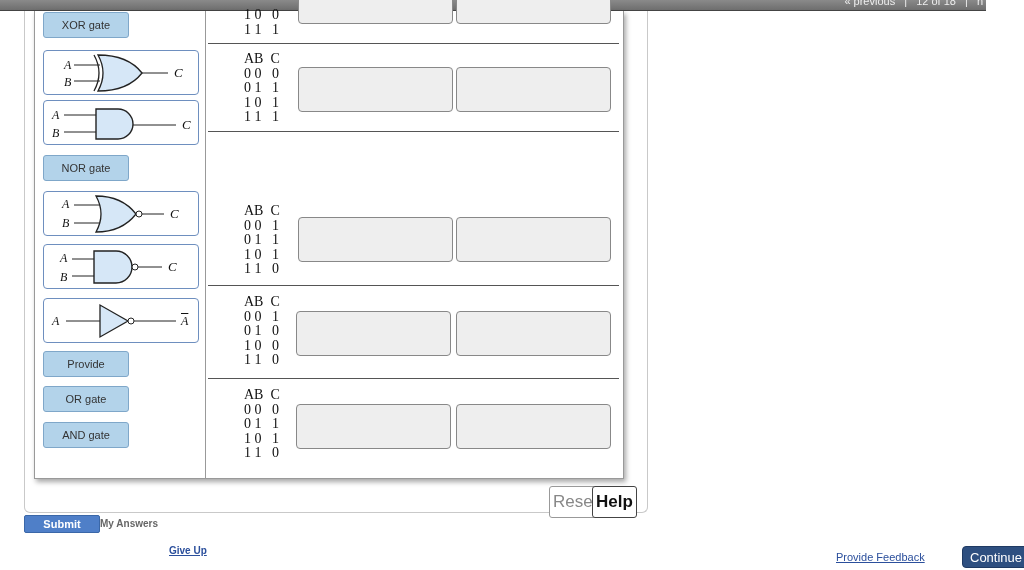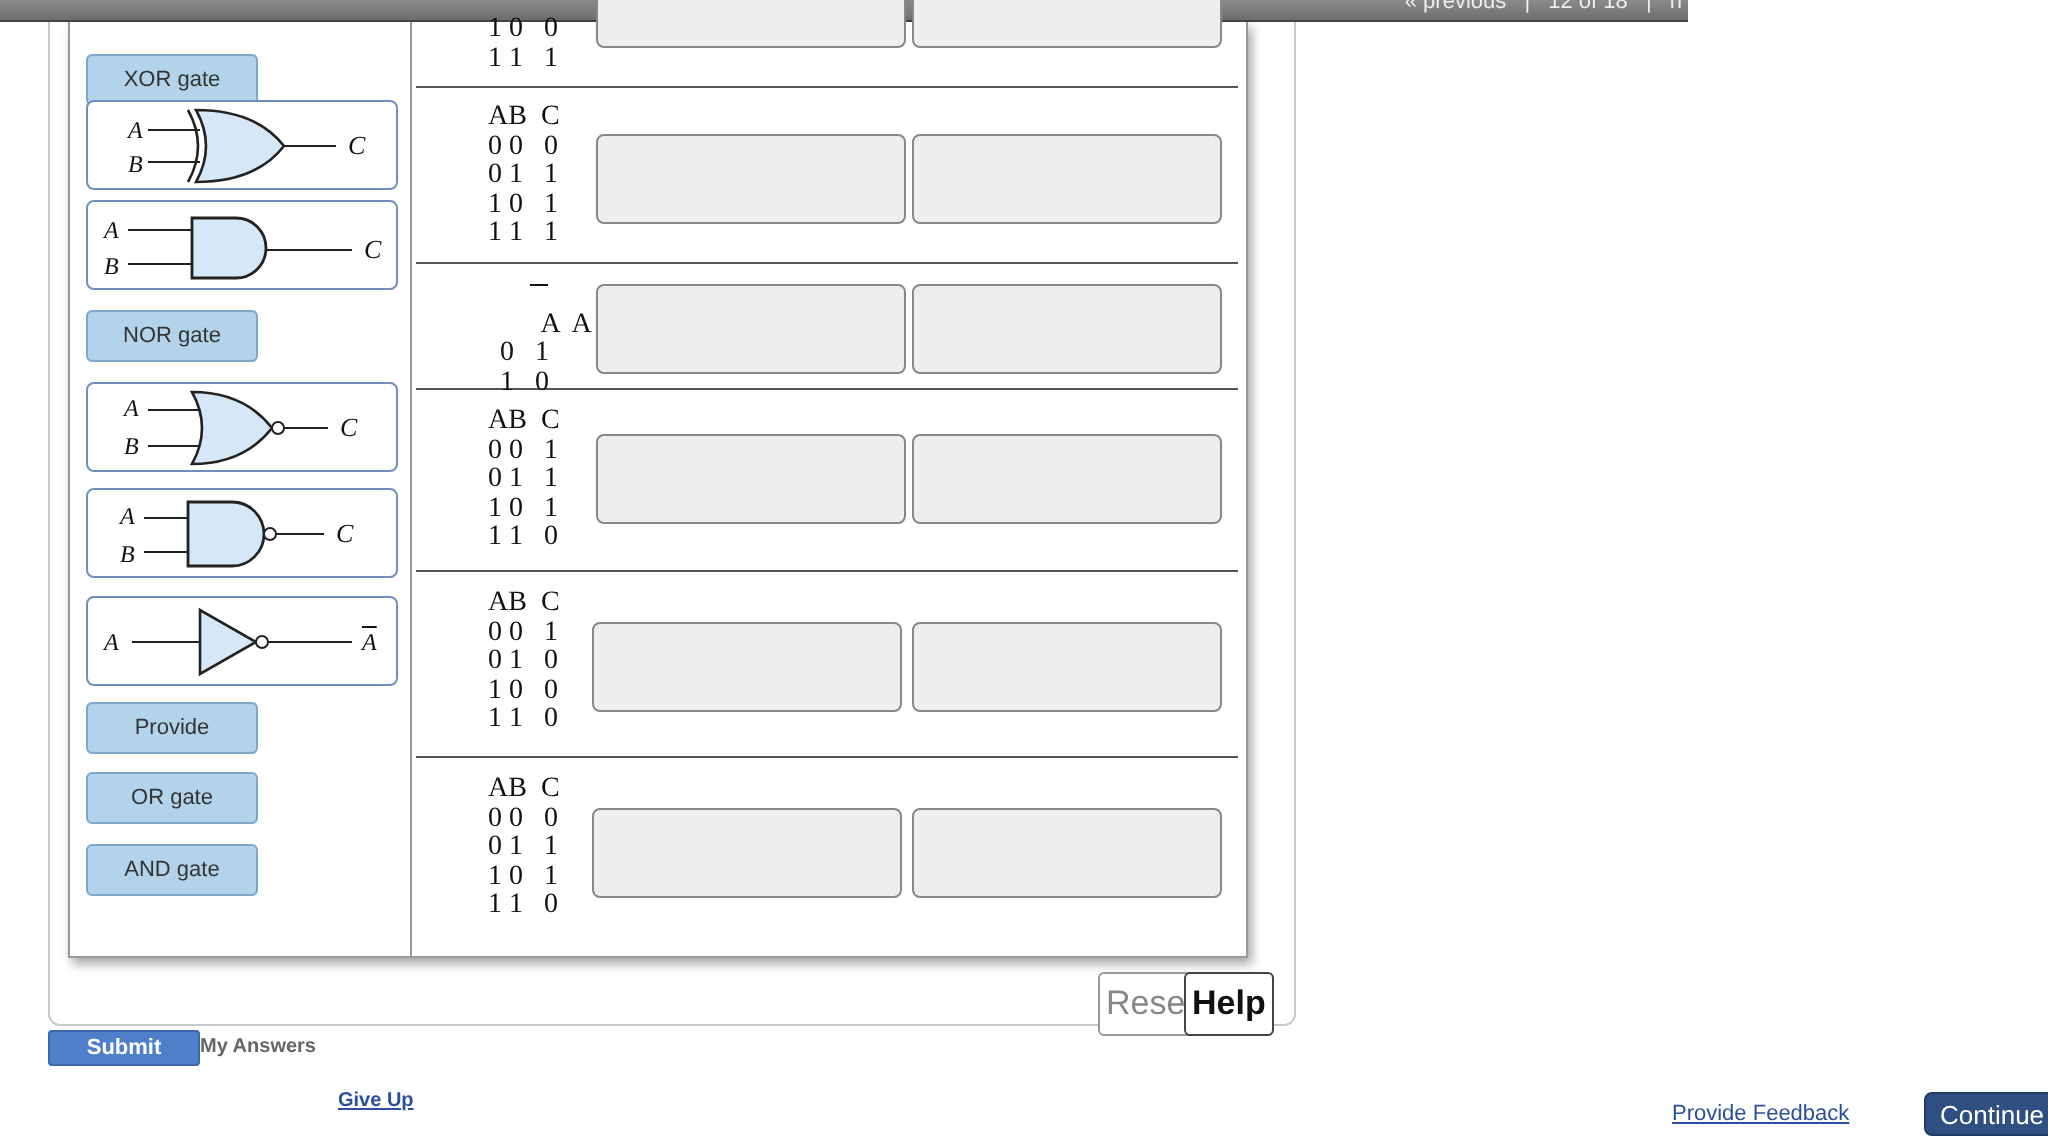--- a/index.html
+++ b/index.html
@@ -1,17 +1,17 @@
 <!DOCTYPE html>
 <html><head>
 <meta charset="utf-8">
 <style>
   * { box-sizing: border-box; margin: 0; padding: 0; }
   html, body { width: 1024px; height: 570px; overflow: hidden; background: #fff; font-family: "Liberation Sans", sans-serif; position: relative; }
-  .topbar { position: absolute; left: 0; top: 0; width: 844px; height: 11px; background: linear-gradient(#8a8a8a, #6e6e6e); border-bottom: 1px solid #444; }
+  .topbar { position: absolute; left: 0; top: 0; width: 986px; height: 11px; background: linear-gradient(#8a8a8a, #6e6e6e); border-bottom: 1px solid #444; }
   .topnav { position: absolute; right: 0; top: -5px; font-size: 11px; color: #eee; white-space: nowrap; }
   .topnav span { margin: 0 3px; }
   .panel-outer { position: absolute; left: 24px; top: 11px; width: 624px; height: 502px; border: 1px solid #c9c9c9; border-top: none; border-radius: 0 0 6px 6px; }
   .workspace { position: absolute; left: 34px; top: 11px; width: 590px; height: 468px; border: 1px solid #999; border-top: none; box-shadow: 2px 3px 5px rgba(0,0,0,0.35); background: #fff; }
   .left-col { position: absolute; left: 0; top: 0; width: 171px; height: 100%; border-right: 1px solid #999; }
   .label-btn { position: absolute; left: 8px; width: 86px; height: 26px; background: #b3d3ea; border: 1px solid #7fa7c9; border-radius: 3px; font-size: 11px; color: #333; display: flex; align-items: center; justify-content: center; cursor: pointer; }
   .sym-card { position: absolute; left: 8px; width: 156px; height: 45px; border: 1px solid #6e8fbf; border-radius: 4px; background: #fff; cursor: pointer; }
   .sym-card svg { position: absolute; left: 0; top: 0; }
   .row { position: absolute; left: 173px; width: 411px; border-bottom: 1px solid #555; }
   .tt { position: absolute; font-family: "Liberation Serif", serif; font-size: 14px; line-height: 14.5px; color: #111; white-space: pre; }
@@ -35,21 +35,21 @@
     <span>12 of 18</span>
     <span>|</span>
     <span>n</span>
   </div>
 </div>
 
 <div class="panel-outer"></div>
 
 <div class="workspace">
   <div class="left-col">
-    <div class="label-btn" style="top:16px">XOR gate</div>
+    <div class="label-btn" style="top:1px">XOR gate</div>
 
     <div class="sym-card" style="top:39px">
       <svg width="156" height="45">
         <line x1="30" y1="14" x2="56" y2="14" stroke="#222" stroke-width="1"></line>
         <line x1="30" y1="30" x2="56" y2="30" stroke="#222" stroke-width="1"></line>
         <path d="M50 4 Q60 22 50 40" fill="none" stroke="#222" stroke-width="1.3"></path>
         <path d="M54 4 Q64 22 54 40 Q84 40 98 22 Q84 4 54 4 Z" fill="#d6e7f7" stroke="#222" stroke-width="1.3"></path>
         <line x1="98" y1="22" x2="124" y2="22" stroke="#222" stroke-width="1"></line>
       </svg>
       <span class="tt" style="left:20px;top:7px;font-style:italic;font-size:12px">A</span>
@@ -123,30 +123,20 @@
   <div class="row" style="top:33px;height:88px">
     <div class="tt" style="left:36px;top:8px">AB  C
 0 0   0
 0 1   1
 1 0   1
 1 1   1</div>
     <div class="drop" style="left:90px;top:23px"></div>
     <div class="drop" style="left:248px;top:23px"></div>
   </div>
 
-  <div class="row" style="top:121px;height:63px">
-    <div class="tt" style="left:42px;top:9px">
-      <span>A  A
-0   1
-1   0</span>
-    </div>
-    <div style="position:absolute;left:57px;top:10px;width:9px;border-top:1px solid #111"></div>
-    <div class="drop" style="left:90px;top:10px"></div>
-    <div class="drop" style="left:248px;top:10px"></div>
-  </div>
 
   <div class="row" style="top:184px;height:91px">
     <div class="tt" style="left:36px;top:9px">AB  C
 0 0   1
 0 1   1
 1 0   1
 1 1   0</div>
     <div class="drop" style="left:90px;top:22px"></div>
     <div class="drop" style="left:248px;top:22px"></div>
   </div>

